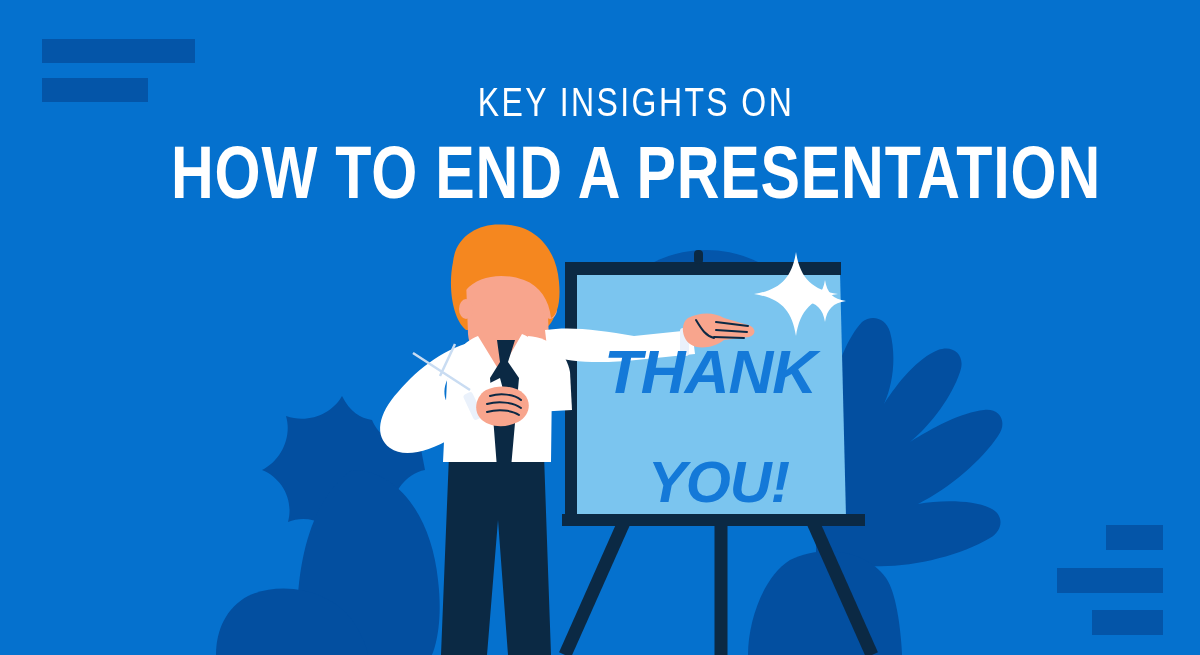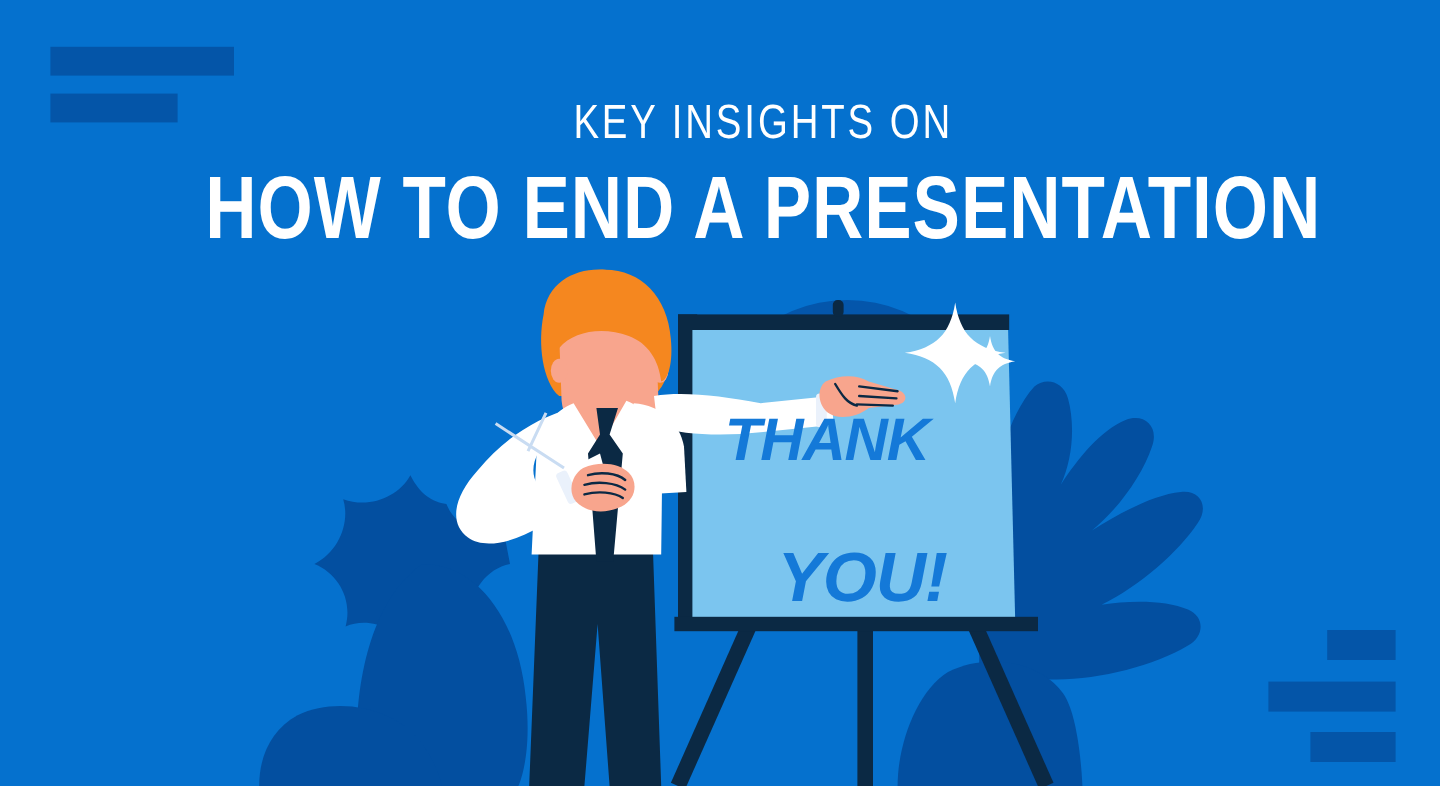--- a/index.html
+++ b/index.html
@@ -69,21 +69,21 @@
     font-weight: 700;
     font-style: italic;
     color: #1479D8;
     line-height: 1;
     white-space: nowrap;
     letter-spacing: -1px;
   }
   .board-text.line1 {
     left: 604px;
     top: 341px;
-    font-size: 50px;
+    font-size: 62px;
   }
   .board-text.line2 {
     left: 648px;
     top: 418px;
     font-size: 58px;
     margin-top: 35px;
   }
 </style>
 </head>
 <body>

